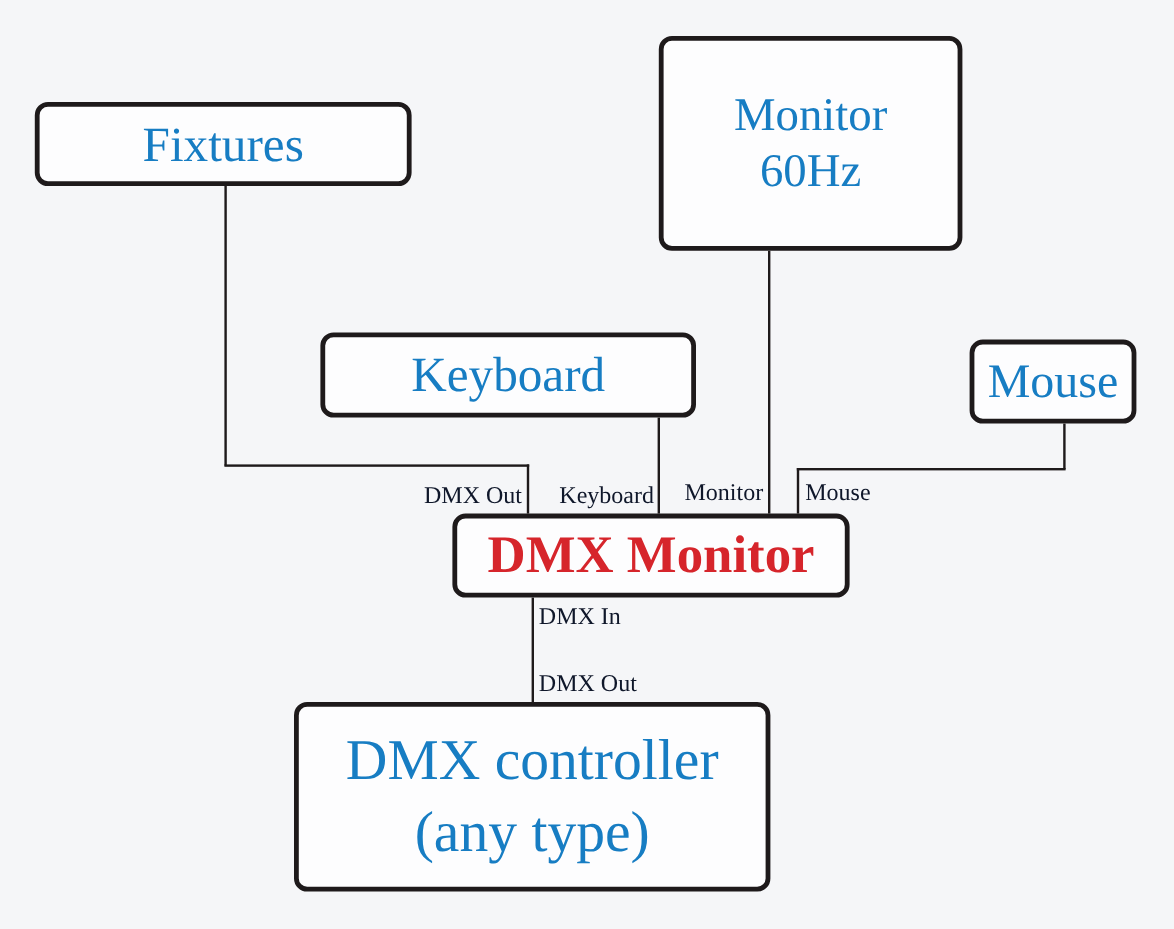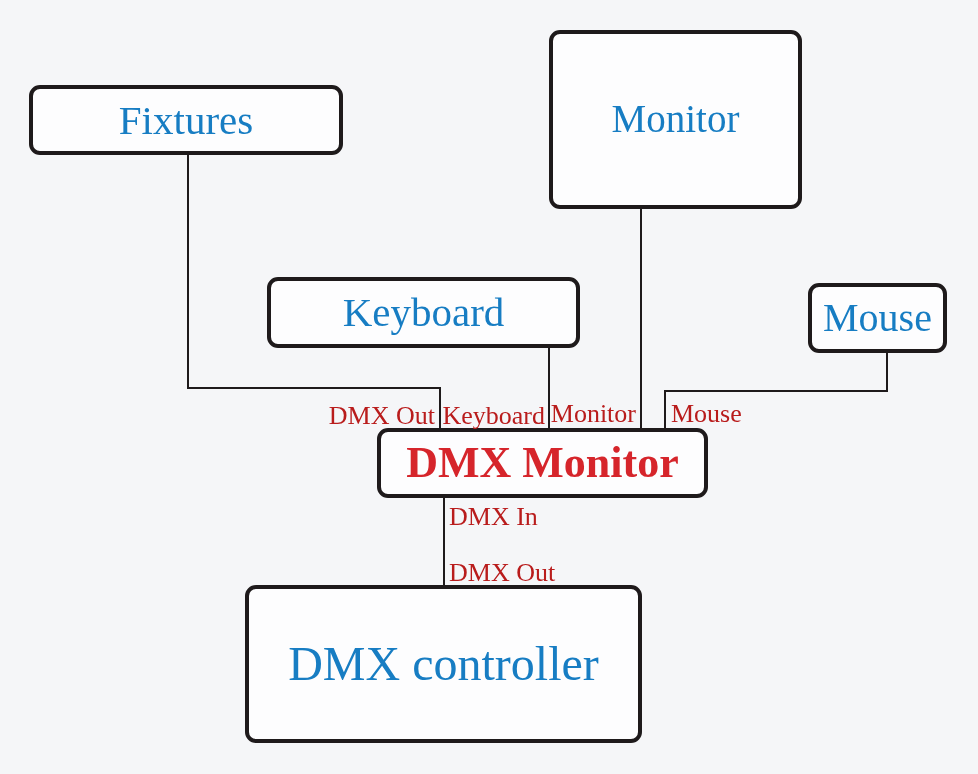--- a/index.html
+++ b/index.html
@@ -51,22 +51,22 @@
   .w-keyboard-v  { left: 548px; top: 348px; height: 80px; }
   .w-monitor-v   { left: 640px; top: 209px; height: 219px; }
   .w-mouse-v1    { left: 886px; top: 353px; height: 38px; }
   .w-mouse-h     { left: 664px; top: 390px; width: 224px; }
   .w-mouse-v2    { left: 664px; top: 390px; height: 38px; }
   .w-dmx-in-v    { left: 443px; top: 498px; height: 87px; }
 
   
   .port-label {
     position: absolute;
-    font-size: 26px;
-    color: #b91c1c;
+    font-size: 20px;
+    color: #0f172a;
     white-space: nowrap;
     line-height: 1;
   }
   .pl-dmx-out-top    { right: 543px; top: 403px; }
   .pl-keyboard       { right: 433px; top: 403px; }
   .pl-monitor        { right: 342px; top: 401px; }
   .pl-mouse          { left: 671px;  top: 401px; }
   .pl-dmx-in         { left: 449px;  top: 504px; }
   .pl-dmx-out-bottom { left: 449px;  top: 560px; }
 </style>
@@ -85,38 +85,40 @@
   <div class="wire wire-v w-mouse-v2"></div>
   <div class="wire wire-v w-dmx-in-v"></div>
 
   <div class="node node-fixtures">
     <span>Fixtures</span>
   </div>
 
   <div class="node node-monitor">
     <div>
       <div>Monitor</div>
+      <div>60Hz</div>
     </div>
   </div>
 
   <div class="node node-keyboard">
     <span>Keyboard</span>
   </div>
 
   <div class="node node-mouse">
     <span>Mouse</span>
   </div>
 
   <div class="node node-dmx-monitor">
     <span>DMX Monitor</span>
   </div>
 
   <div class="node node-dmx-controller">
     <div>
       <div>DMX controller</div>
+      <div>(any type)</div>
     </div>
   </div>
 
   <span class="port-label pl-dmx-out-top">DMX Out</span>
   <span class="port-label pl-keyboard">Keyboard</span>
   <span class="port-label pl-monitor">Monitor</span>
   <span class="port-label pl-mouse">Mouse</span>
   <span class="port-label pl-dmx-in">DMX In</span>
   <span class="port-label pl-dmx-out-bottom">DMX Out</span>
 

